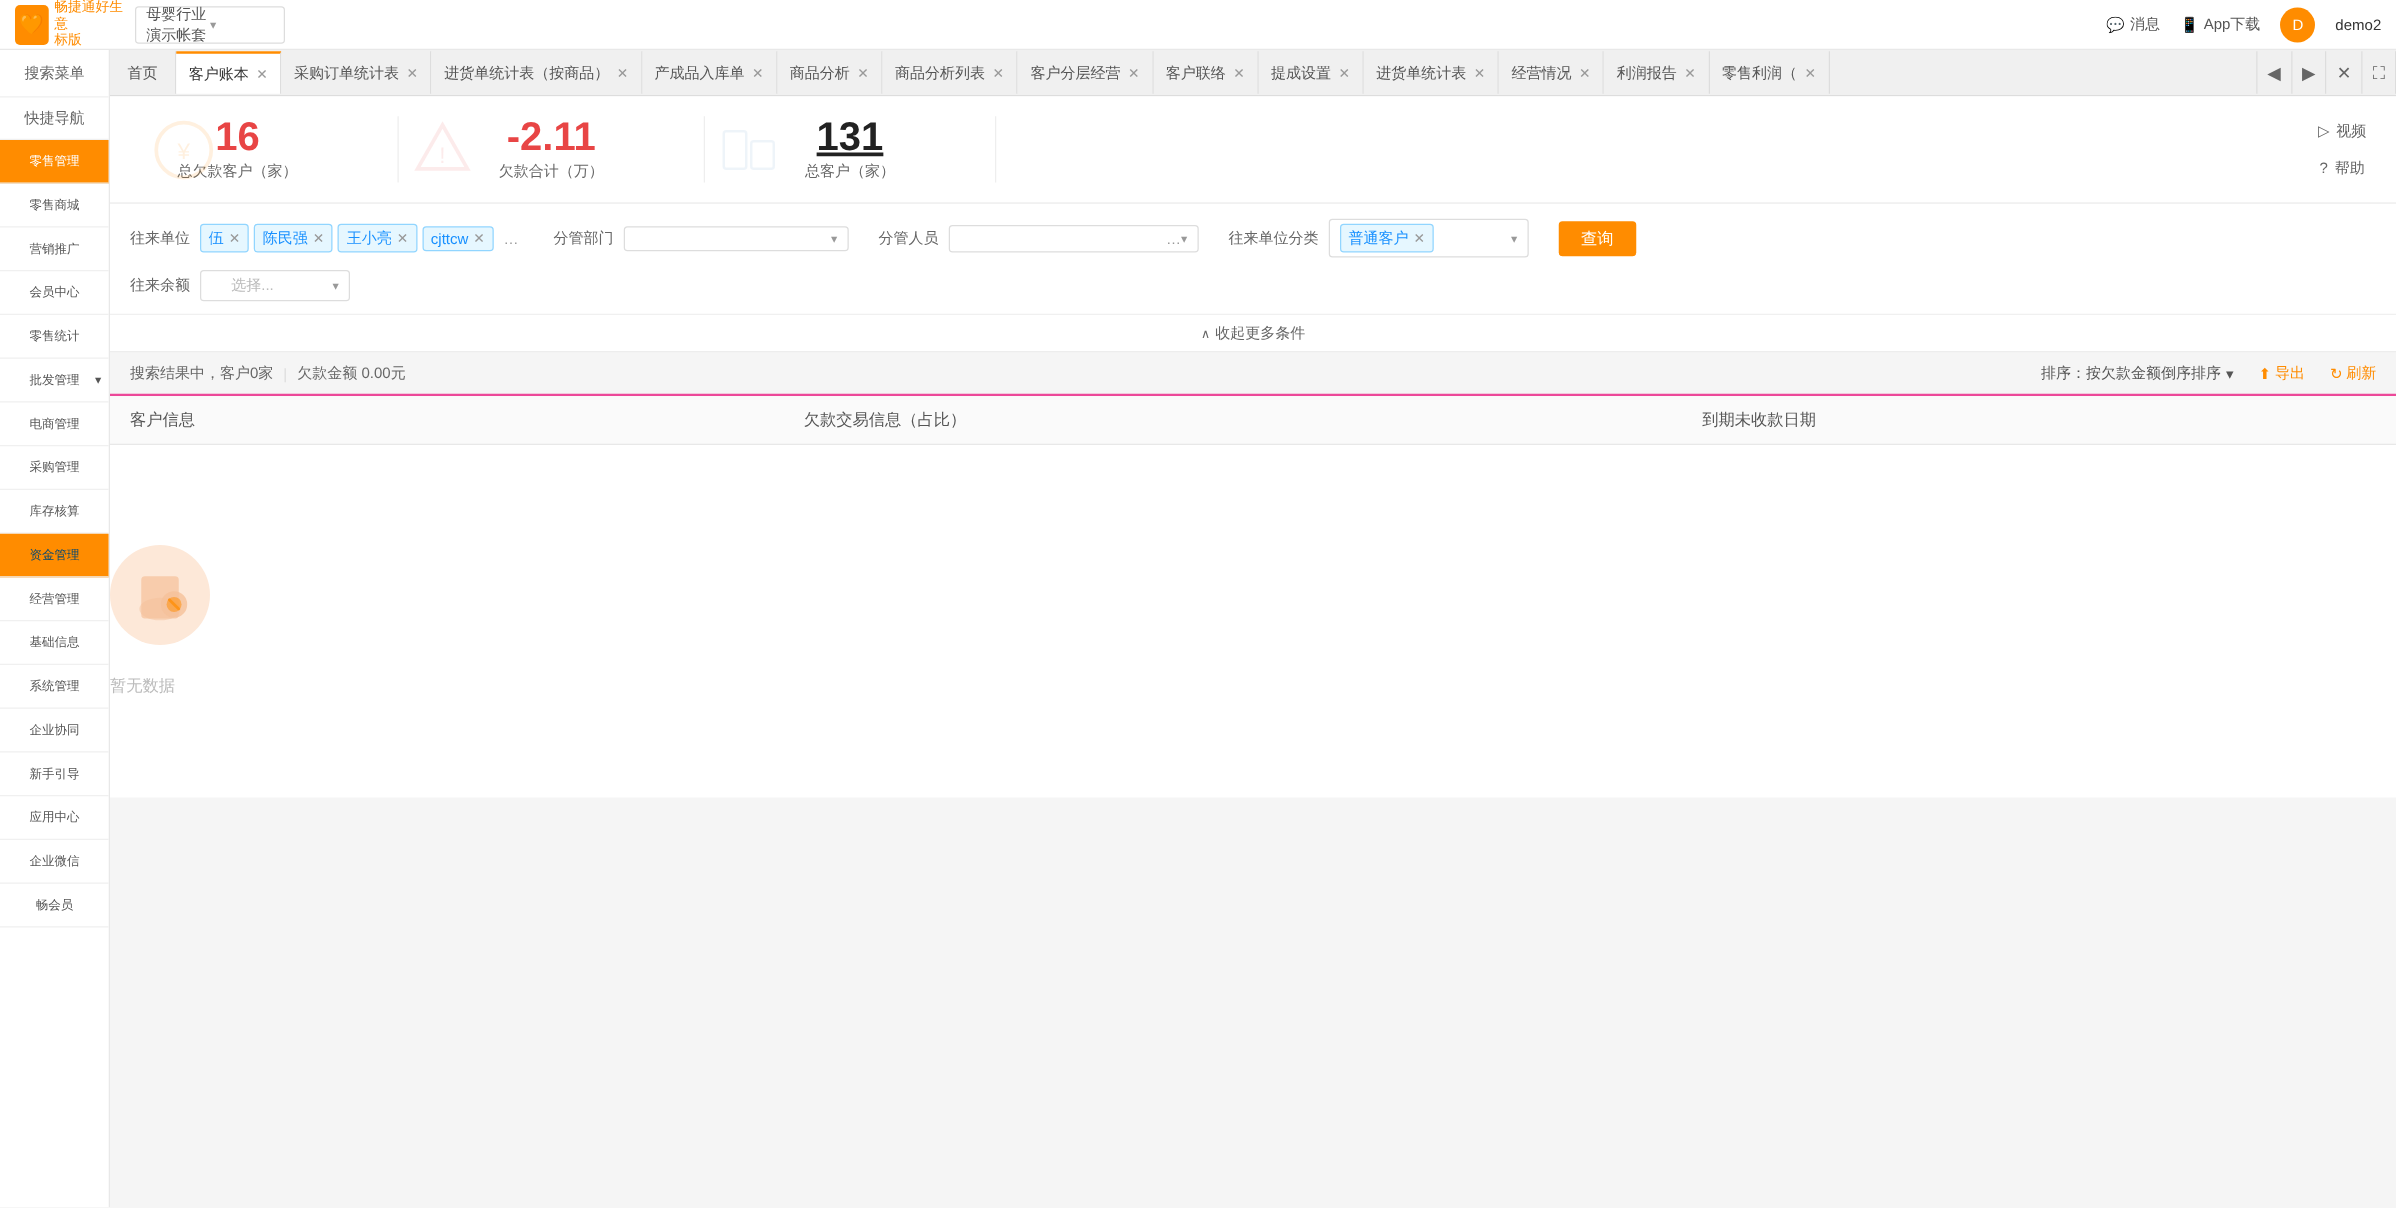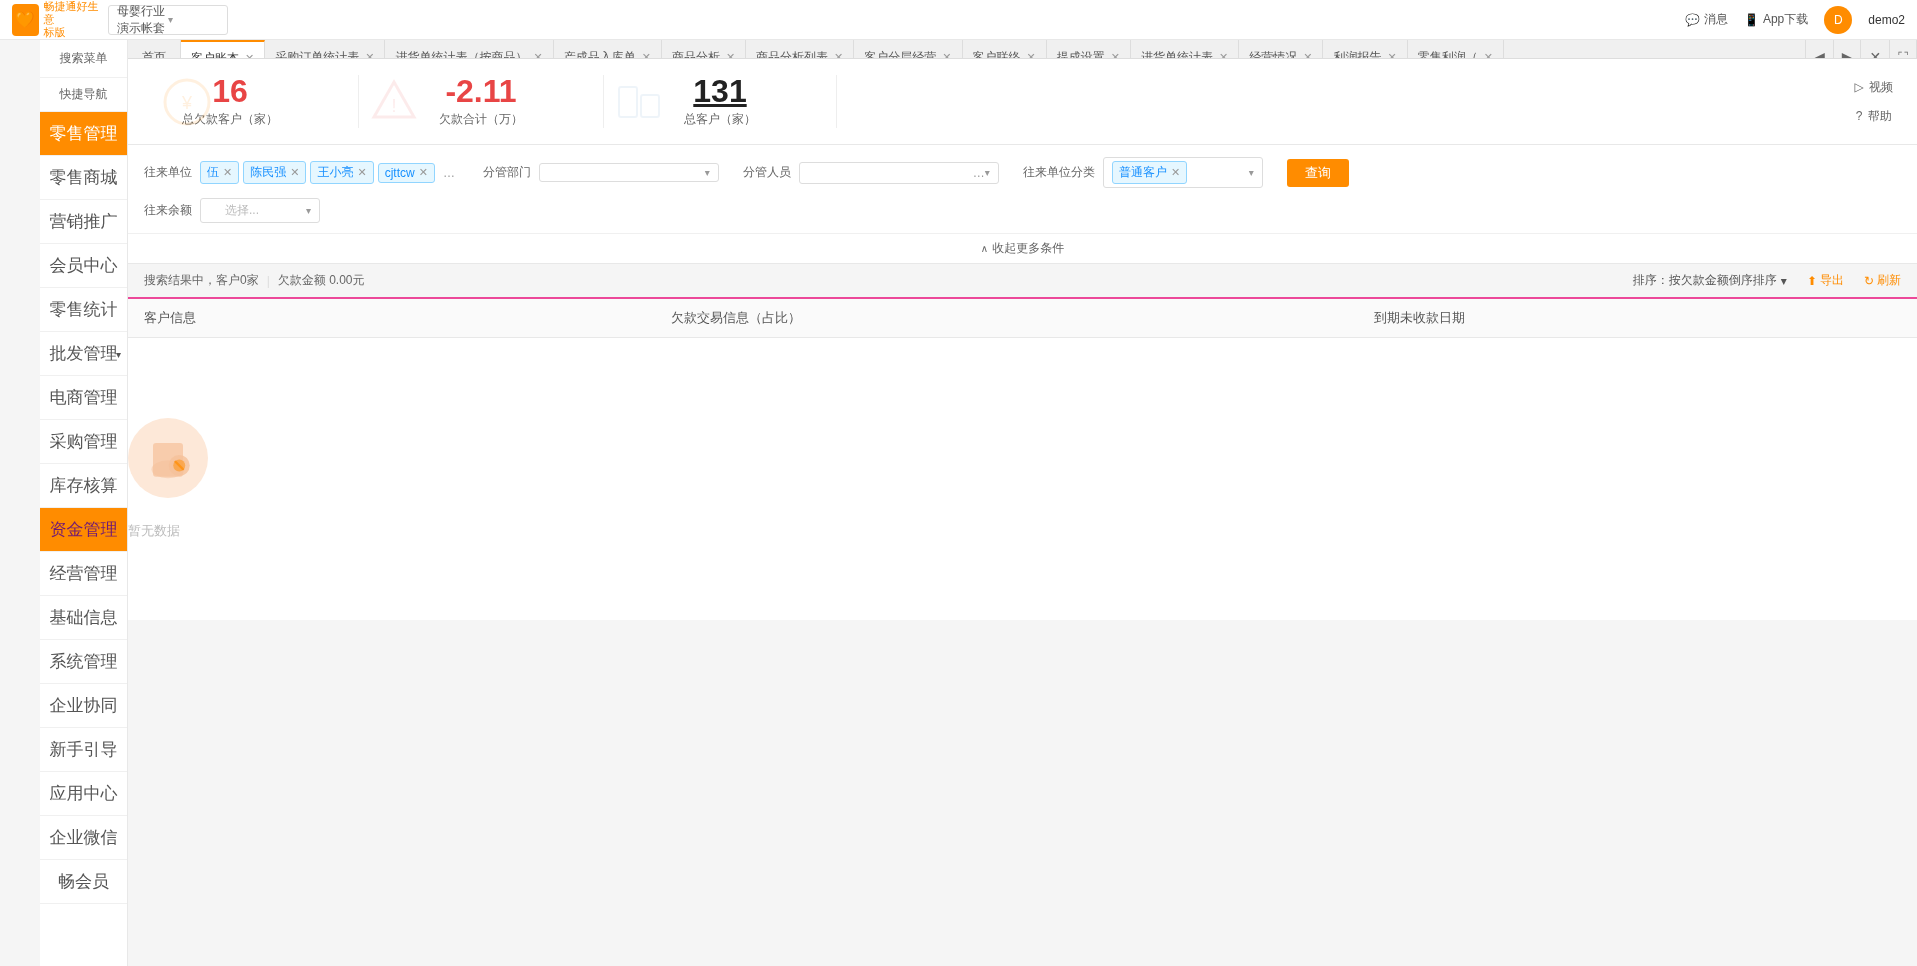--- a/index.html
+++ b/index.html
@@ -14,36 +14,36 @@
     .logo-icon { width: 32px; height: 32px; background: #ff8c00; border-radius: 4px; display: flex; align-items: center; justify-content: center; color: #fff; font-size: 16px; margin-right: 4px; }
     .logo-text { font-size: 11px; color: #ff8c00; line-height: 1.2; }
     .suite-selector { display: flex; align-items: center; padding: 0 8px; height: 30px; border: 1px solid #ddd; border-radius: 3px; margin-left: 8px; cursor: pointer; font-size: 12px; color: #555; min-width: 120px; }
     .suite-selector span { flex: 1; }
     .suite-arrow { color: #999; font-size: 10px; }
     .top-bar-right { margin-left: auto; display: flex; align-items: center; gap: 16px; }
     .top-bar-btn { display: flex; align-items: center; gap: 4px; font-size: 12px; color: #555; cursor: pointer; }
     .user-avatar { width: 28px; height: 28px; border-radius: 50%; background: #ff8c00; display: flex; align-items: center; justify-content: center; color: #fff; font-size: 12px; }
 
     
-    .main-layout { display: flex; flex: 1; overflow: hidden; padding-left: 40px; }
+    .main-layout { display: flex; flex: 1; overflow: hidden; }
 
     
     .sidebar { width: 88px; background: #fff; display: flex; flex-direction: column; border-right: 1px solid #e8e8e8; flex-shrink: 0; overflow-y: auto; }
     .sidebar-search { padding: 10px 8px; font-size: 12px; color: #666; text-align: center; cursor: pointer; border-bottom: 1px solid #f0f0f0; }
     .sidebar-nav-btn { padding: 8px; font-size: 12px; color: #666; text-align: center; cursor: pointer; border-bottom: 1px solid #f0f0f0; }
-    .sidebar-item { padding: 10px 8px; font-size: 17px; color: #555; text-align: center; cursor: pointer; border-bottom: 1px solid #f0f0f0; position: relative; }
+    .sidebar-item { padding: 10px 8px; font-size: 10px; color: #555; text-align: center; cursor: pointer; border-bottom: 1px solid #f0f0f0; position: relative; }
     .sidebar-item.active { background: #ff8c00; color: #fff; }
     .sidebar-item.active-sub { color: #ff8c00; background: #fff8f0; }
     .sidebar-item.has-arrow::after { content: '▾'; font-size: 10px; position: absolute; right: 6px; top: 50%; transform: translateY(-50%); }
 
     
     .content-area { flex: 1; display: flex; flex-direction: column; overflow: hidden; }
 
     
-    .tab-bar { background: #f0f0f0; display: flex; align-items: flex-start; height: 19px; border-bottom: 1px solid #ddd; flex-shrink: 0; overflow: hidden; }
+    .tab-bar { background: #f0f0f0; display: flex; align-items: center; height: 37px; border-bottom: 1px solid #ddd; flex-shrink: 0; overflow: hidden; }
     .tab-item { display: flex; align-items: center; padding: 0 10px; height: 34px; font-size: 12px; color: #555; cursor: pointer; border-right: 1px solid #ddd; background: #f0f0f0; white-space: nowrap; flex-shrink: 0; }
     .tab-item.active { background: #fff; color: #333; border-top: 2px solid #ff8c00; }
     .tab-item .tab-close { margin-left: 6px; color: #999; font-size: 11px; }
     .tab-bar-home { padding: 0 14px; font-size: 12px; color: #555; cursor: pointer; border-right: 1px solid #ddd; height: 34px; display: flex; align-items: center; flex-shrink: 0; }
     .tab-bar-controls { margin-left: auto; display: flex; align-items: center; border-left: 1px solid #ddd; flex-shrink: 0; }
     .tab-bar-ctrl-btn { padding: 0 8px; height: 34px; display: flex; align-items: center; cursor: pointer; color: #666; font-size: 14px; border-right: 1px solid #ddd; }
 
     
     .page-content { flex: 1; overflow-y: auto; background: #f5f5f5; }
 
@@ -156,21 +156,21 @@
       </div>
       <div class="sidebar-item">
         <span>电商管理</span>
       </div>
       <div class="sidebar-item">
         <span>采购管理</span>
       </div>
       <div class="sidebar-item">
         <span>库存核算</span>
       </div>
-      <div class="sidebar-item active-sub" style="background:#ff8c00;color:#701a75;">
+      <div class="sidebar-item active-sub" style="background:#ff8c00;color:#0c4a6e;">
         <span>资金管理</span>
       </div>
       <div class="sidebar-item">
         <span>经营管理</span>
       </div>
       <div class="sidebar-item">
         <span>基础信息</span>
       </div>
       <div class="sidebar-item">
         <span>系统管理</span>

